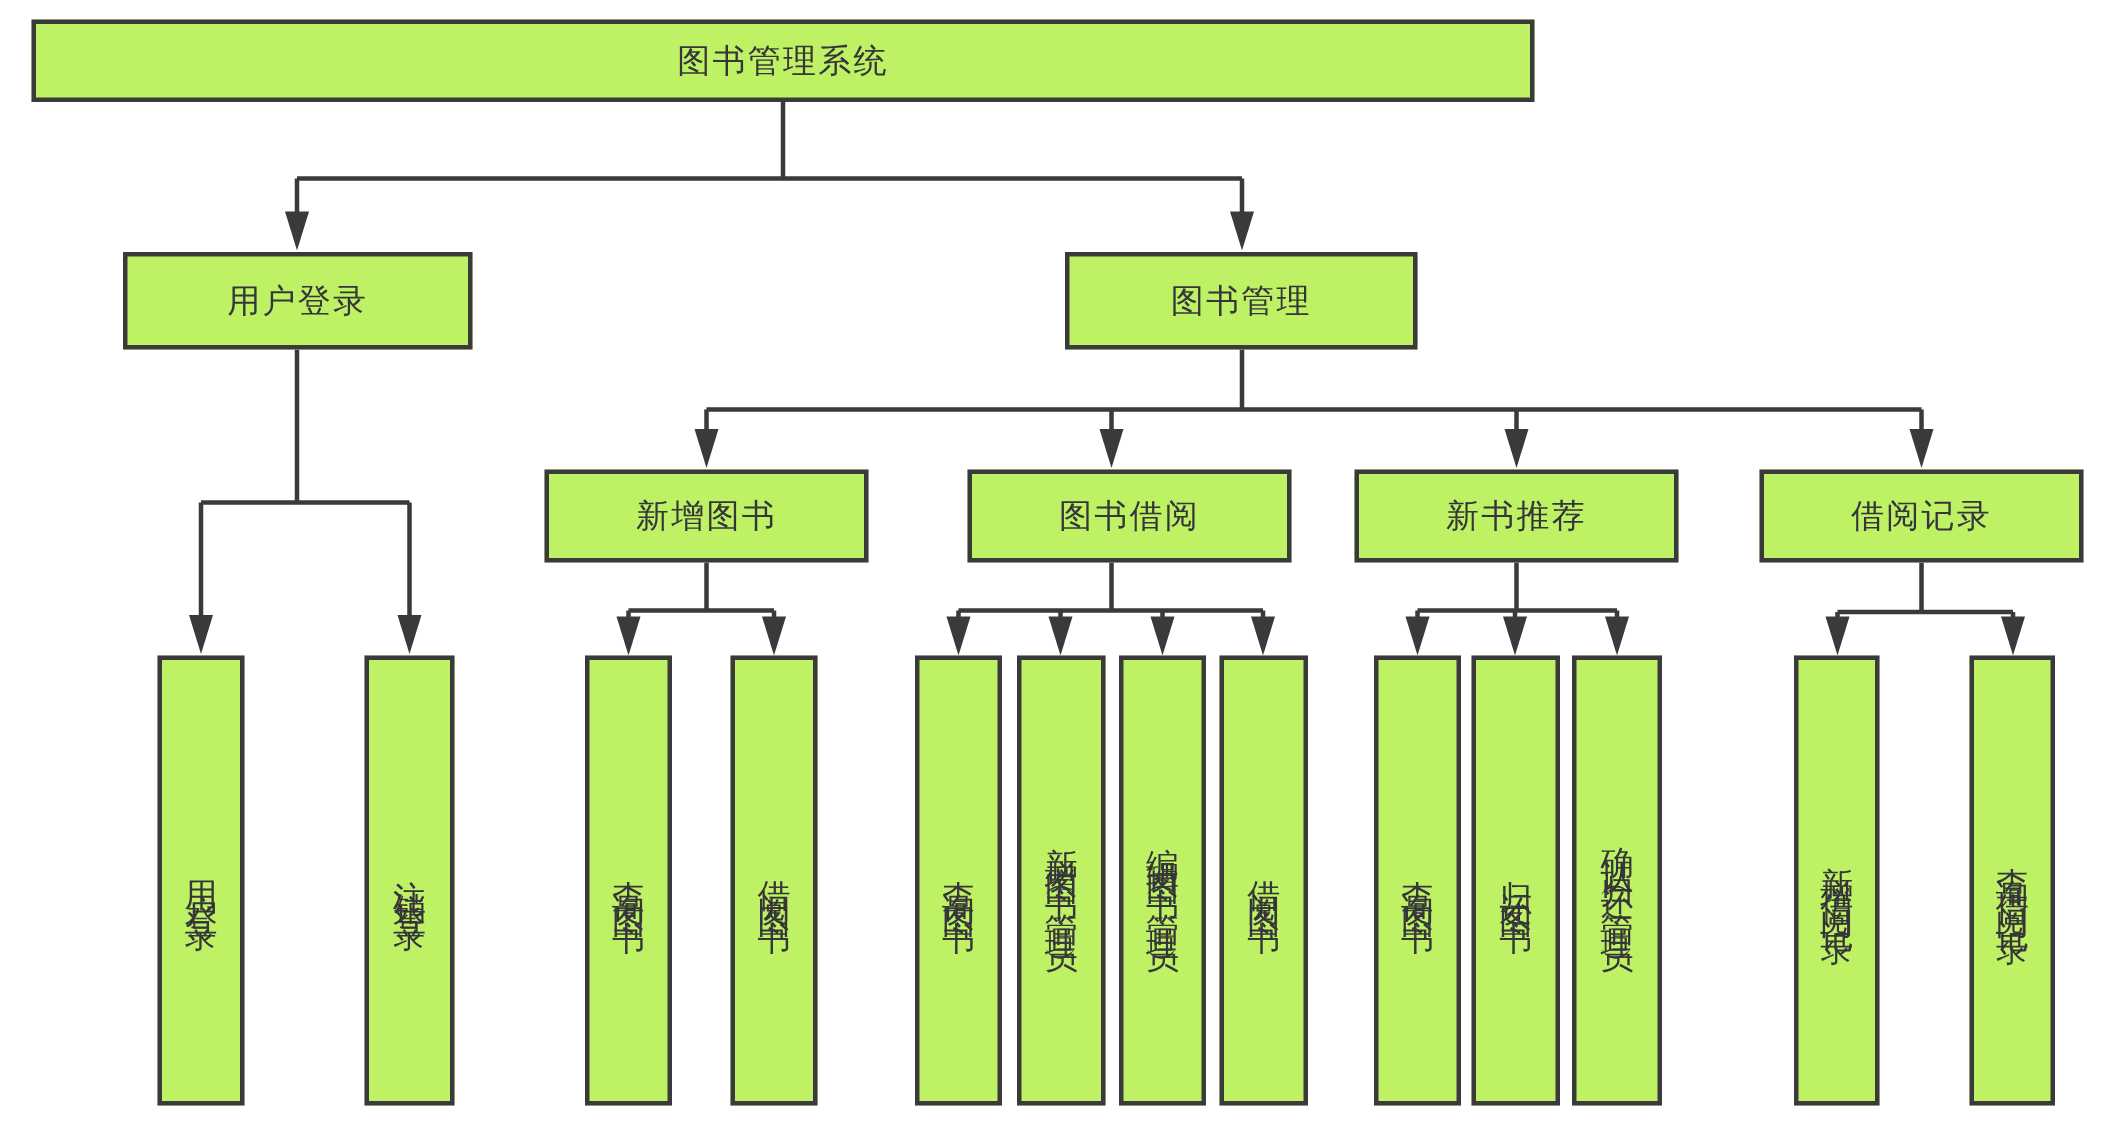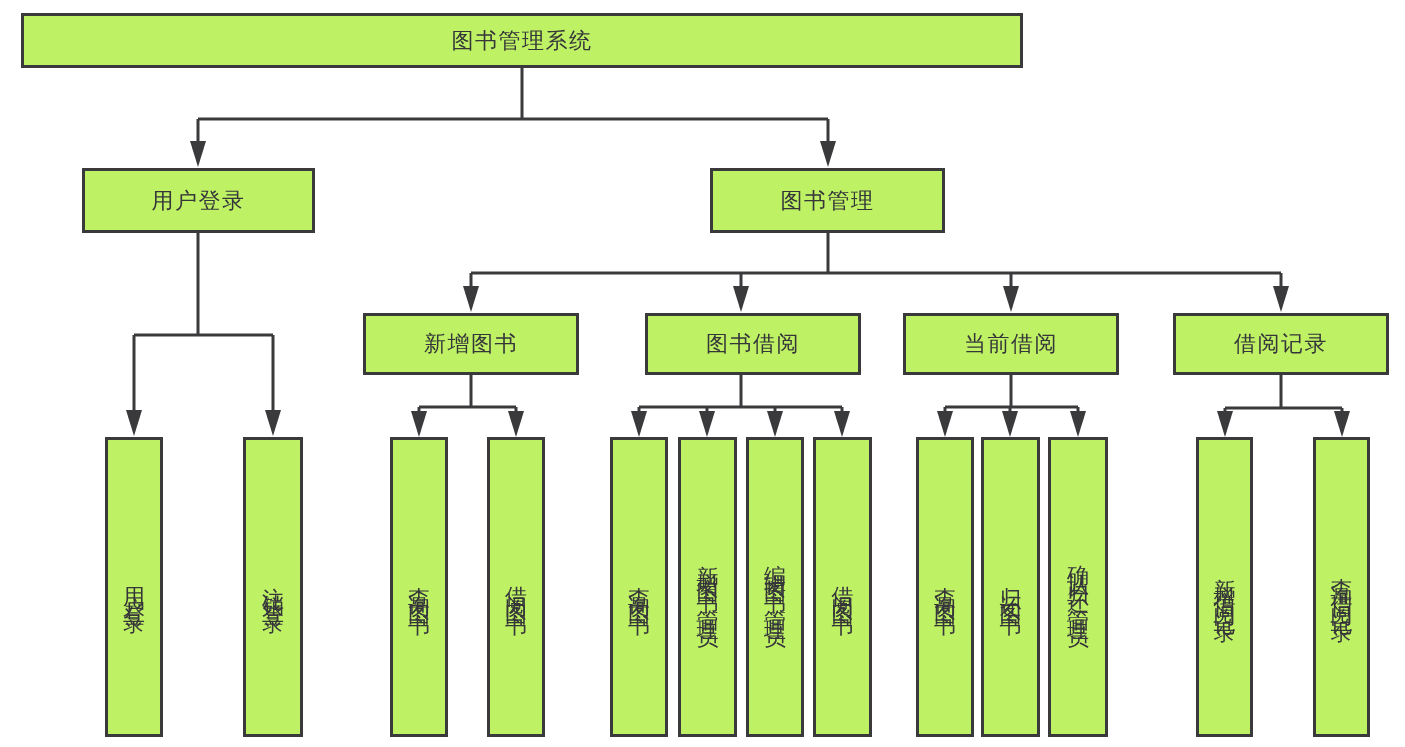--- a/index.html
+++ b/index.html
@@ -91,21 +91,21 @@
     <span>图书管理</span>
   </div>
 
   <div class="box hbox" style="left:363px;top:313px;width:216px;height:62px;">
     <span>新增图书</span>
   </div>
   <div class="box hbox" style="left:633px;top:313px;width:216px;height:62px;margin-left:12px;">
     <span>图书借阅</span>
   </div>
   <div class="box hbox" style="left:903px;top:313px;width:216px;height:62px;">
-    <span>当前借阅</span>
+    <span>新书推荐</span>
   </div>
   <div class="box hbox" style="left:1173px;top:313px;width:216px;height:62px;">
     <span>借阅记录</span>
   </div>
 
   <div class="box vbox" style="left:105px;top:437px;width:58px;height:300px;">
     <span class="vtext">用户登录</span>
   </div>
   <div class="box vbox" style="left:243px;top:437px;width:60px;height:300px;">
     <span class="vtext">注销登录</span>

